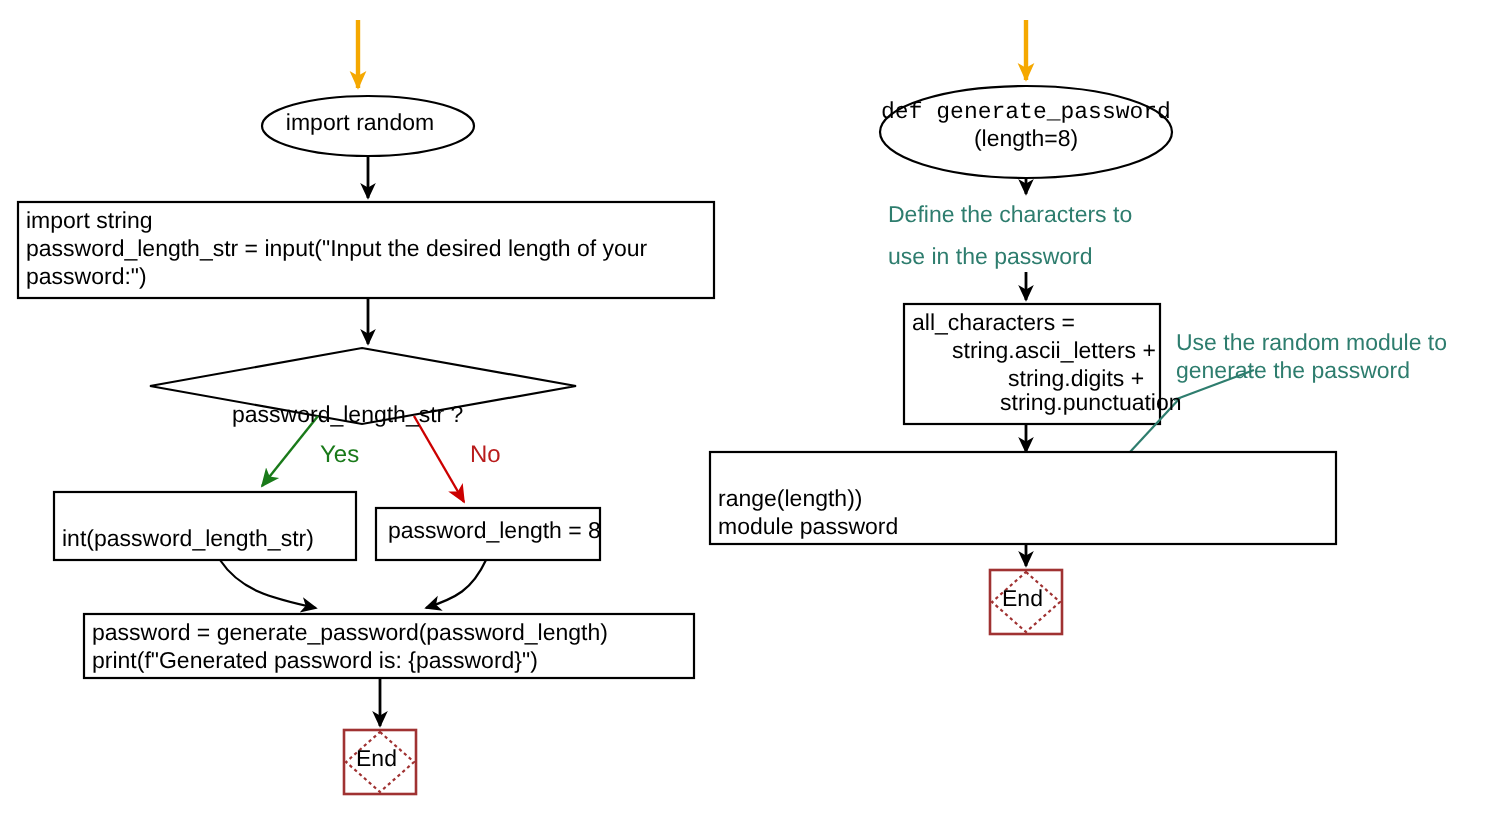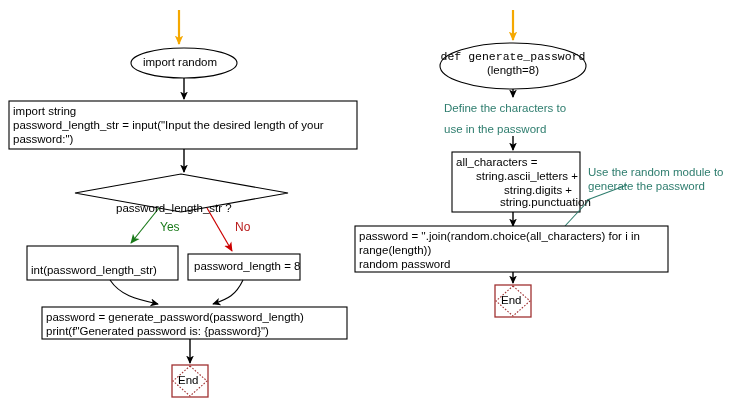--- a/index.html
+++ b/index.html
@@ -161,19 +161,18 @@
   <div class="annot" style="left:444px; top:122px; color:#2e7d6e;">use in the password</div>
 
   <div class="node-text" style="left:456px; top:156px;">all_characters =</div>
   <div class="node-text" style="left:456px; top:170px;margin-left:20px;">string.ascii_letters +</div>
   <div class="node-text" style="left:456px; top:184px;margin-left:48px;">string.digits +</div>
   <div class="node-text" style="left:456px; top:196px;margin-left:44px;">string.punctuation</div>
 
   <div class="annot" style="left:588px; top:165px; color:#2e7d6e;">Use the random module to</div>
   <div class="annot" style="left:588px; top:179px; color:#2e7d6e;">generate the password</div>
 
-  <div class="node-text" style="left:359px; top:230px;">password = ''.join(random.choice(all_characters) for i in</div>
   <div class="node-text" style="left:359px; top:244px;">range(length))</div>
-  <div class="node-text" style="left:359px; top:258px;">random password</div>
+  <div class="node-text" style="left:359px; top:258px;">module password</div>
 
   <div class="end-label" style="left:501px; top:294px;">End</div>
 
 </div>
 
 </body></html>

